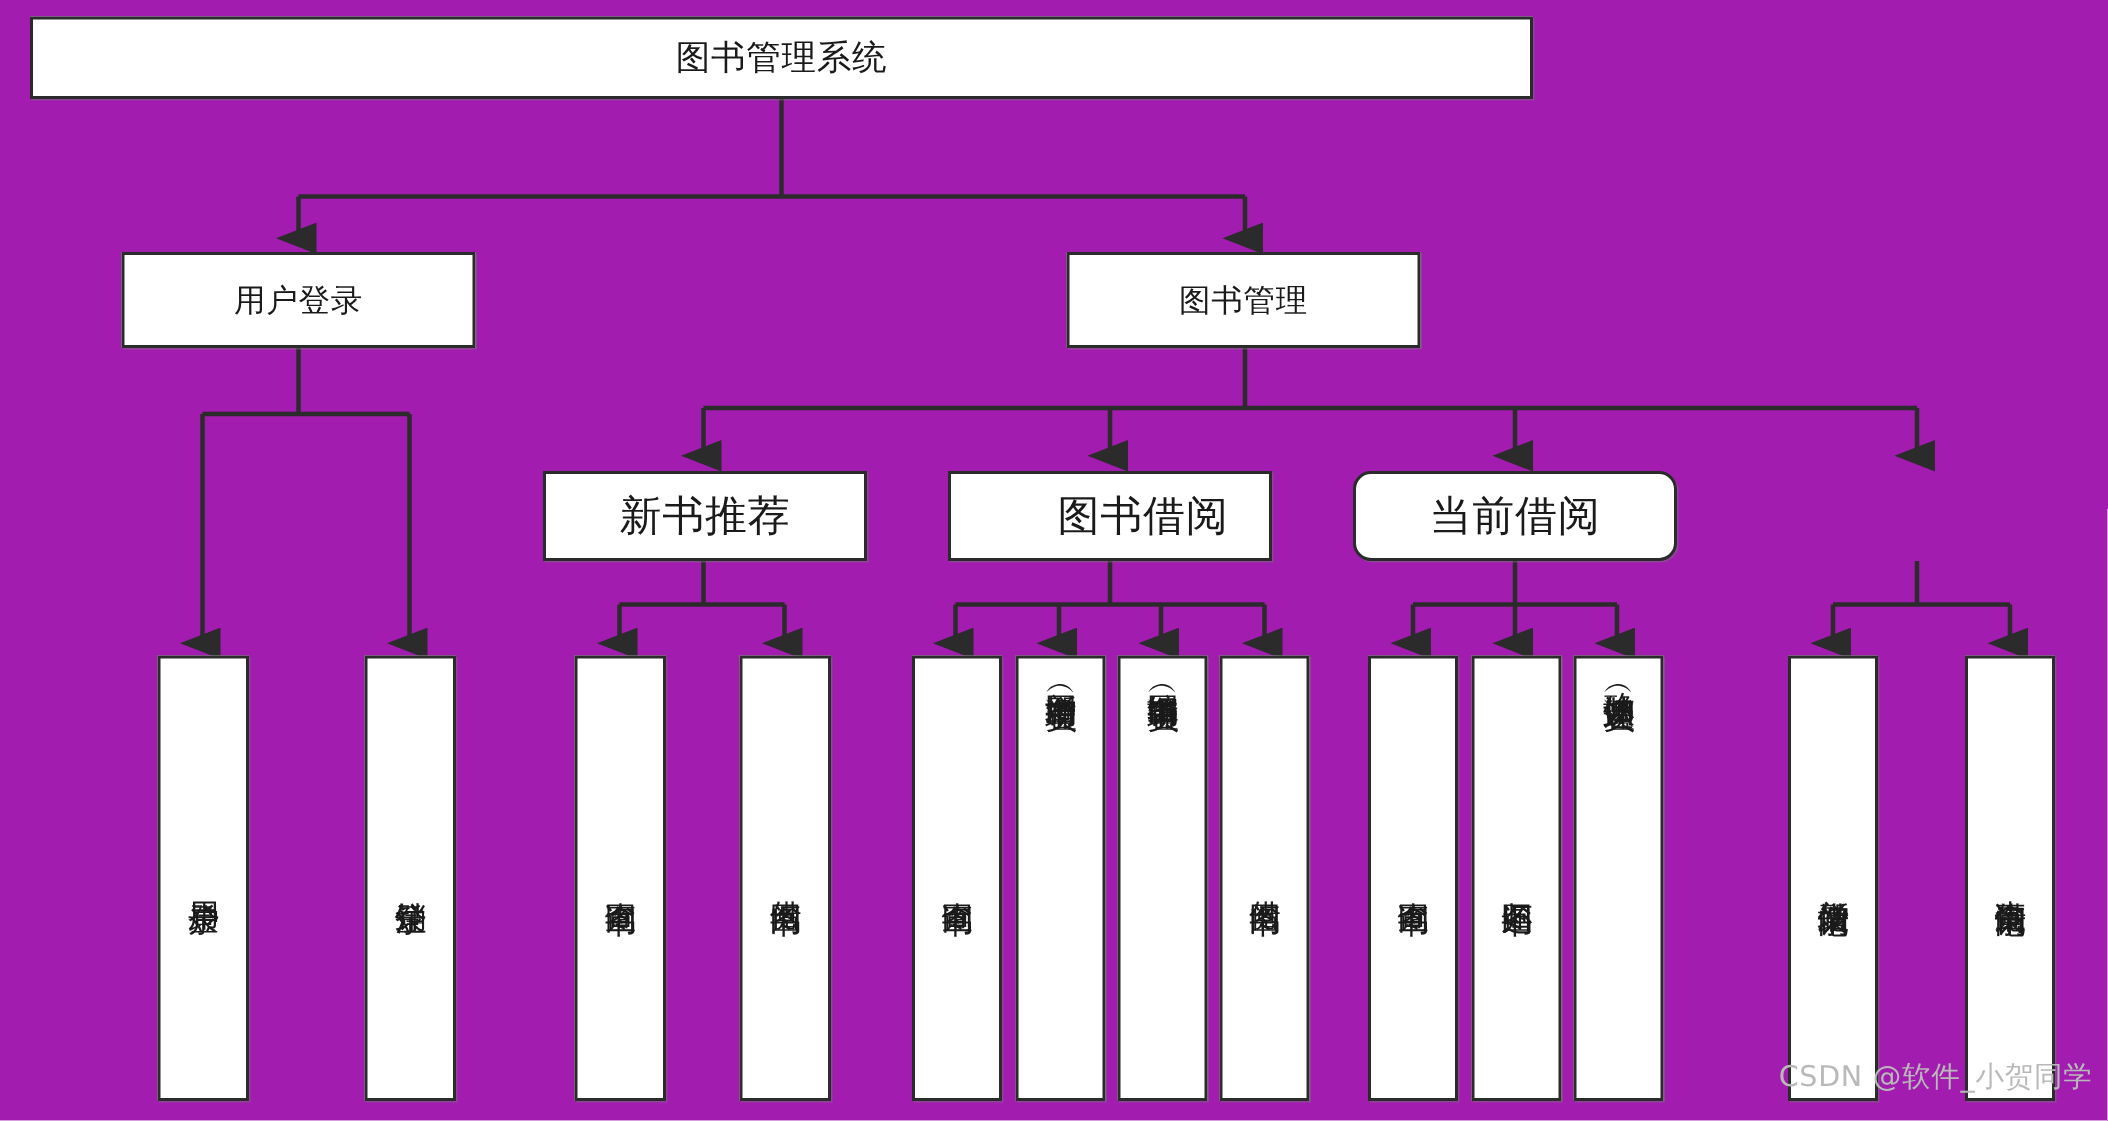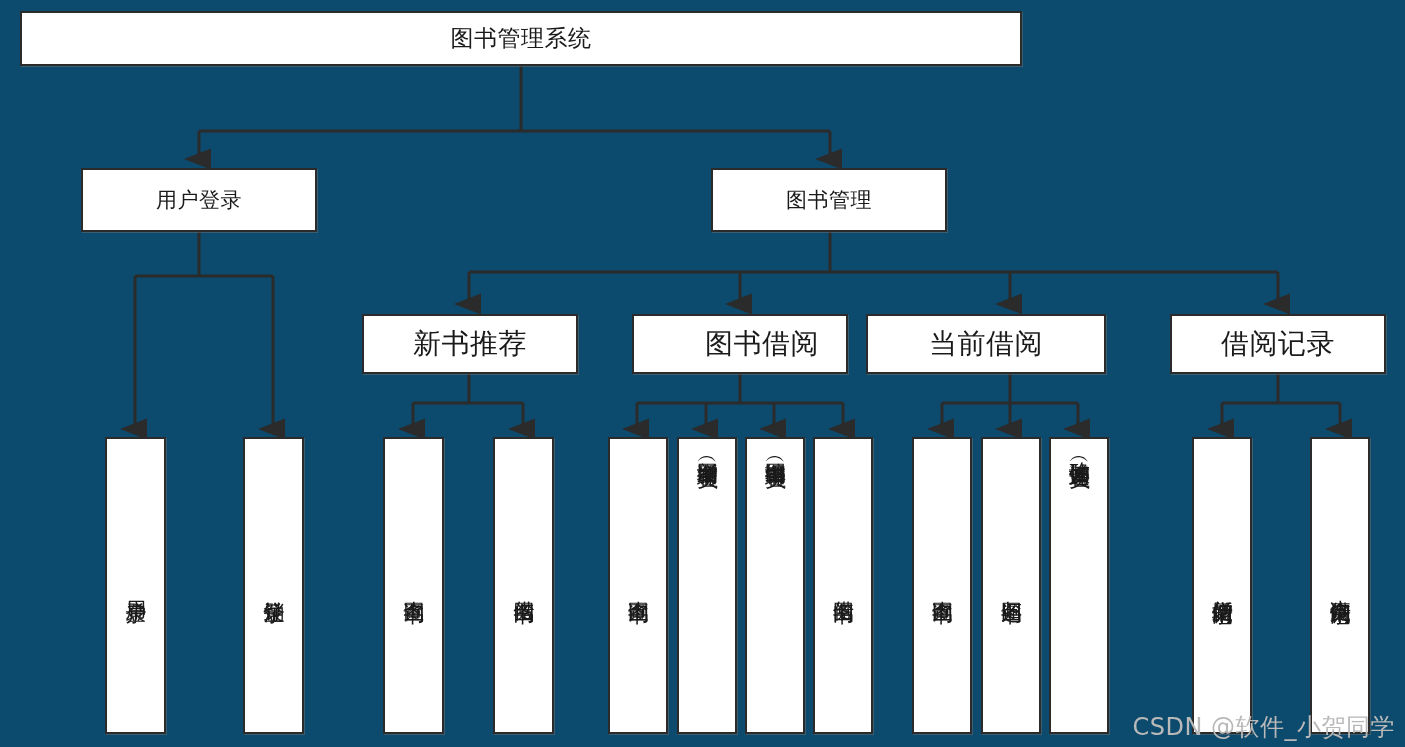--- a/index.html
+++ b/index.html
@@ -8,21 +8,21 @@
     padding: 0;
     background: #ffffff;
   }
   body {
     font-family: "DejaVu Sans", "Liberation Sans", sans-serif;
   }
   #diagram-root {
     position: relative;
     width: 1405px;
     height: 747px;
-    background: #0c4a6e;
+    background: #a21caf;
     overflow: hidden;
   }
   #edges-layer {
     position: absolute;
     left: 0;
     top: 0;
     width: 1405px;
     height: 747px;
     pointer-events: none;
   }
@@ -68,22 +68,22 @@
     max-height: 284px;
     letter-spacing: 1px;
   }
   .node.leaf.centered {
     align-items: center;
     padding-top: 0;
   }
   #watermark {
     position: absolute;
     right: 10px;
-    bottom: 4px;
-    font-size: 24px;
+    bottom: 16px;
+    font-size: 19px;
     color: #b9b9b9;
     white-space: nowrap;
     letter-spacing: 0.5px;
   }
 </style>
 </head>
 <body>
 
 <div id="diagram-root">
 
@@ -150,27 +150,24 @@
   </div>
 
   <div class="node level-3" style="left:362px; top:314px; width:216px; height:60px;">
     <span class="node-label">新书推荐</span>
   </div>
 
   <div class="node level-3" style="left:632px; top:314px; width:216px; height:60px;padding-left:44px;">
     <span class="node-label">图书借阅</span>
   </div>
 
-  <div class="node level-3" style="left:866px; top:314px; width:240px; height:60px;">
+  <div class="node level-3" style="left:902px; top:314px; width:216px; height:60px;border-radius:12px;">
     <span class="node-label">当前借阅</span>
   </div>
 
-  <div class="node level-3" style="left:1170px; top:314px; width:216px; height:60px;">
-    <span class="node-label">借阅记录</span>
-  </div>
 
   <div class="node leaf centered" style="left:105px; top:437px; width:61px; height:297px;">
     <span class="node-label">用户登录</span>
   </div>
 
   <div class="node leaf centered" style="left:243px; top:437px; width:61px; height:297px;">
     <span class="node-label">注销登录</span>
   </div>
 
   <div class="node leaf centered" style="left:383px; top:437px; width:61px; height:297px;">

